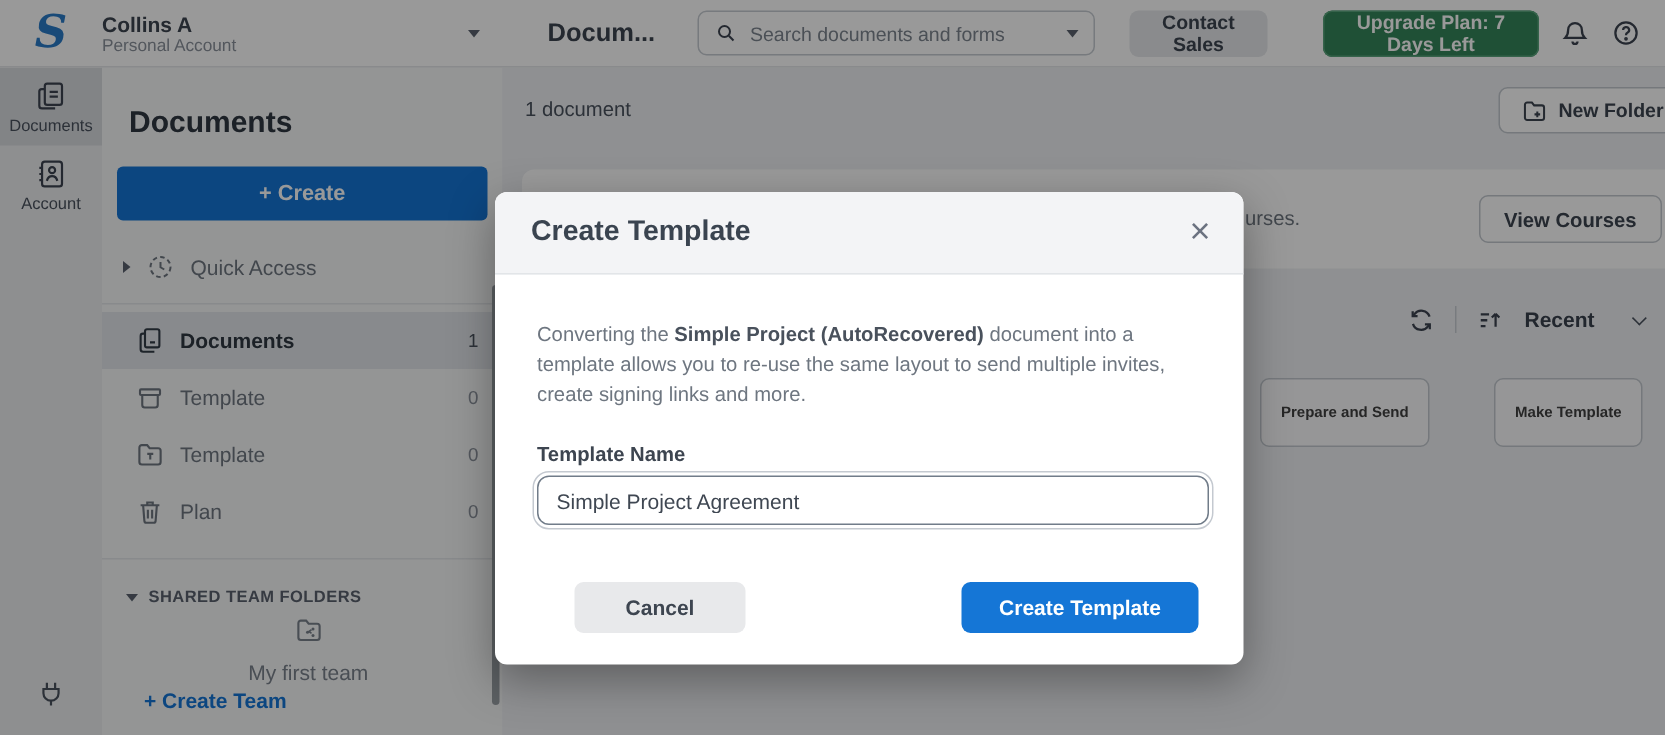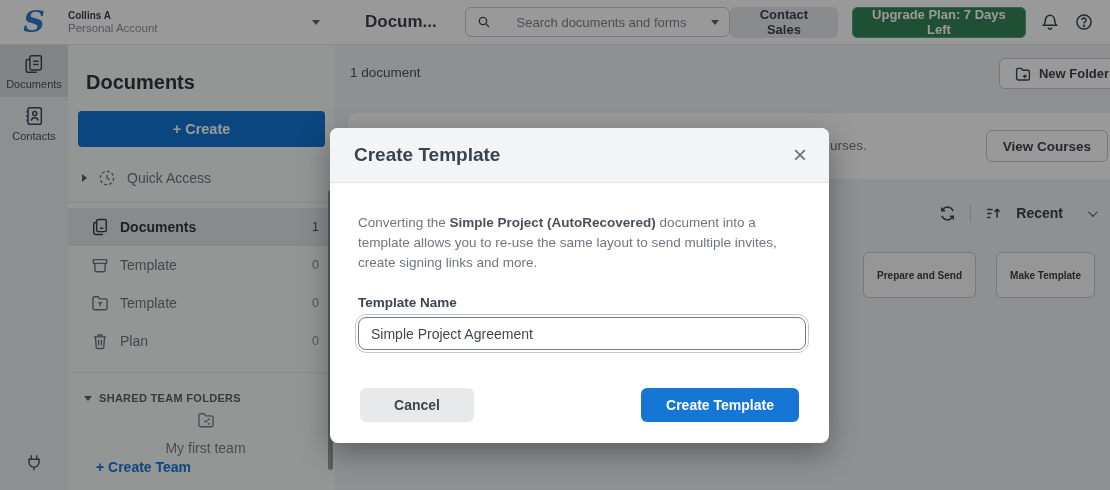--- a/index.html
+++ b/index.html
@@ -8,35 +8,35 @@
   .app { position:relative; width:1110px; height:490px; overflow:hidden; background:#eef0f3; }
 
   
   .topbar { position:absolute; top:0; left:0; width:1110px; height:45px; background:#fff;
             border-bottom:1px solid #e4e7ea; display:flex; align-items:center; z-index:1; }
   .account { width:340px; height:100%; display:flex; align-items:center; flex:none; }
   .logo-wrap { width:68px; display:flex; justify-content:center; flex:none; }
   .logo { font-family:"DejaVu Serif", serif; font-style:italic; font-weight:bold;
           font-size:30px; color:#2b7cc9; line-height:1; }
   .acct-text { flex:1; min-width:0; }
-  .acct-name { font-size:10px; font-weight:bold; color:#3d4550; }
+  .acct-name { font-size:14px; font-weight:bold; color:#3d4550; }
   .acct-type { font-size:11.5px; color:#8a919b; margin-top:1px; }
   .tri-down { width:0; height:0; border-left:4px solid transparent; border-right:4px solid transparent;
               border-top:5px solid #5a626e; display:inline-block; }
   .acct-caret { margin-right:20px; }
   .page-title { font-size:17px; font-weight:bold; color:#3d4550; margin-left:25px; width:80px;
                 white-space:nowrap; overflow:hidden; flex:none; }
   .searchbox { margin-left:20px; width:265px; height:30px; border:1px solid #c6ccd2; border-radius:6px;
                background:#fff; display:flex; align-items:center; padding:0 10px; gap:8px; flex:none; }
   .searchbox input { border:none; outline:none; flex:1; min-width:0; font-size:13px; color:#3f4956;
-                     font-family:"Liberation Sans", sans-serif; background:transparent;text-align:center; }
+                     font-family:"Liberation Sans", sans-serif; background:transparent; }
   .searchbox input::placeholder { color:#7d858f; }
   .top-right { margin-left:auto; display:flex; align-items:center; gap:14px; padding-right:16px; }
   .btn { border:none; border-radius:6px; font-family:"Liberation Sans", sans-serif; cursor:pointer;
-         font-size:13px; font-weight:bold; }
+         font-size:13px; font-weight:bold;margin-left:23px; }
   .btn-contact { background:#e6e8eb; color:#3d4550; height:31px; padding:0 16px; }
   .btn-upgrade { background:#35855a; box-shadow:inset 0 0 0 1px #5aa57d; color:#fff; height:31px; padding:0 16px; }
   .topbar-icon { color:#3c4450; display:flex; }
 
   
   .rail { position:absolute; top:45px; left:0; width:68px; height:445px; background:#edeff1; }
   .rail-item { width:68px; padding:8px 0 7px; display:flex; flex-direction:column; align-items:center;
                gap:3px; color:#3c4450; cursor:pointer; }
   .rail-item.active { background:#d9dce0; }
   .rail-label { font-size:11px; color:#4a525e; }
@@ -176,21 +176,21 @@
     </div>
     <div class="rail-item">
       <span>
         <svg width="22" height="22" viewBox="0 0 24 24" fill="none" stroke="currentColor" stroke-width="1.6">
             <rect x="5.5" y="3" width="14.5" height="18" rx="2"></rect>
             <circle cx="12.8" cy="9.2" r="2.2"></circle>
             <path d="M9 17c.6-2.3 2-3.4 3.8-3.4S16 14.7 16.6 17"></path>
             <path d="M3.5 7.5h2M3.5 12h2M3.5 16.5h2"></path>
           </svg>
       </span>
-      <span class="rail-label">Contacts</span>
+      <span class="rail-label">Account</span>
     </div>
     <div class="rail-plug">
       <svg width="22" height="22" viewBox="0 0 24 24" fill="none" stroke="currentColor" stroke-width="1.6">
           <path d="M9 3.5V8M15 3.5V8"></path>
           <path d="M6.5 8h11v3a5.5 5.5 0 0 1-11 0z"></path>
           <path d="M12 16.5V20"></path>
         </svg>
     </div>
   </div>
 

